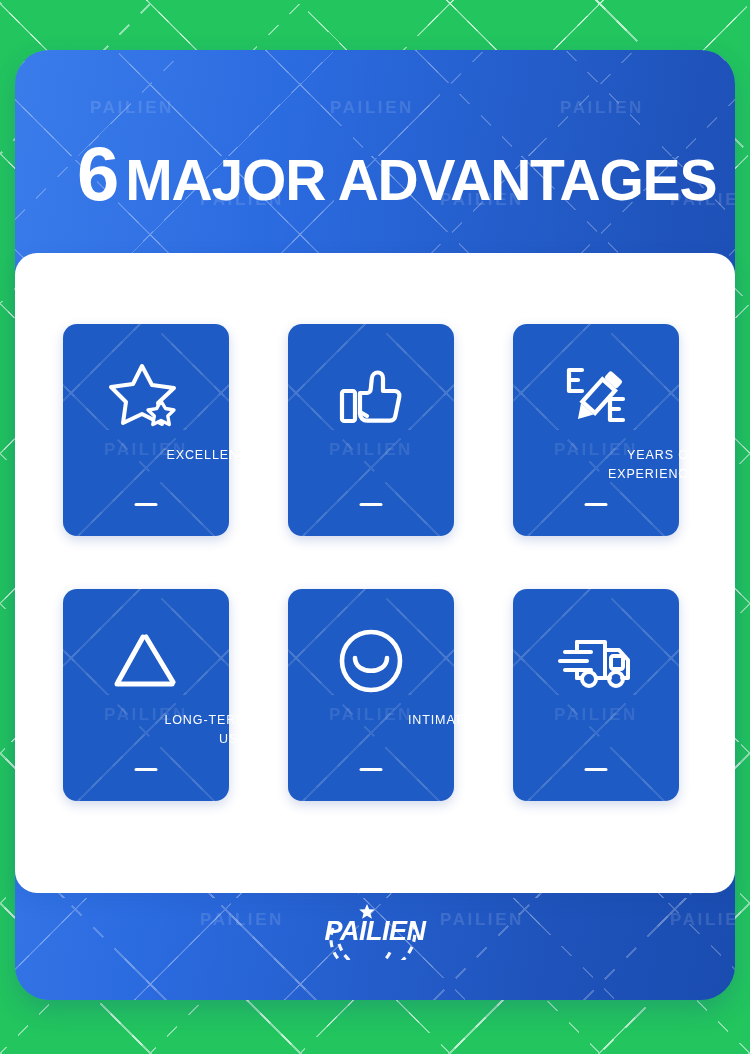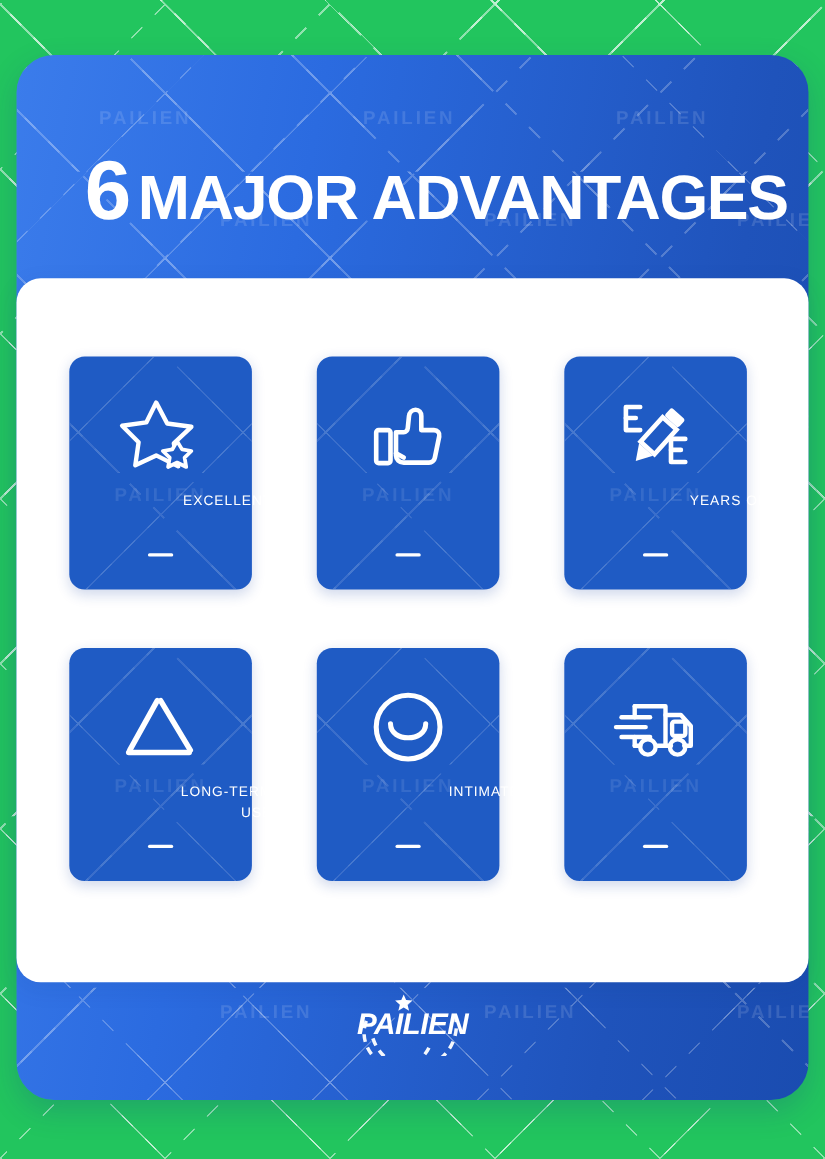--- a/index.html
+++ b/index.html
@@ -300,20 +300,21 @@
       </g>
       <g transform="rotate(42 40 34)">
         <rect x="32" y="8" width="17" height="10" rx="2.5" fill="#fff"></rect>
         <rect x="32" y="20" width="17" height="30" fill="none" stroke="#fff" stroke-width="4.2"></rect>
         <path d="M32 52 L40.5 66 L49 52 Z" fill="#fff"></path>
       </g>
     </svg>
           </div>
           <div class="card-label">
             <div>YEARS OF</div>
+            <div>EXPERIENCE</div>
           </div>
           <div class="card-dash"></div>
         </div>
         <div class="card">
           <div class="card-hatch">
             <div class="hatch"></div>
           </div>
           <div class="card-wm">PAILIEN</div>
           <div class="card-icon">
             <svg width="72" height="62" viewBox="0 0 72 62">

